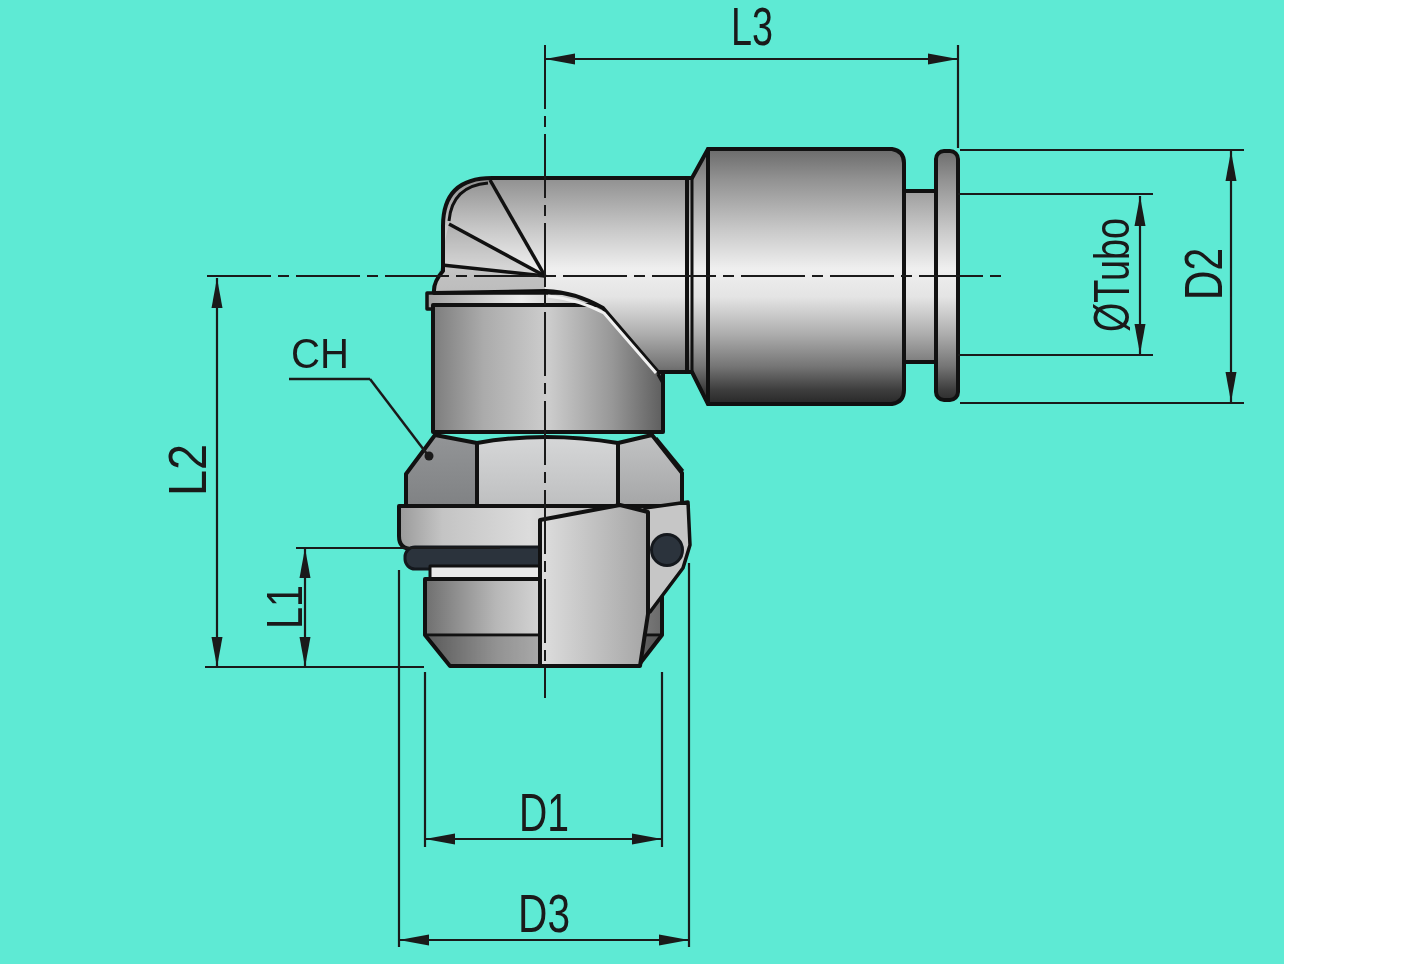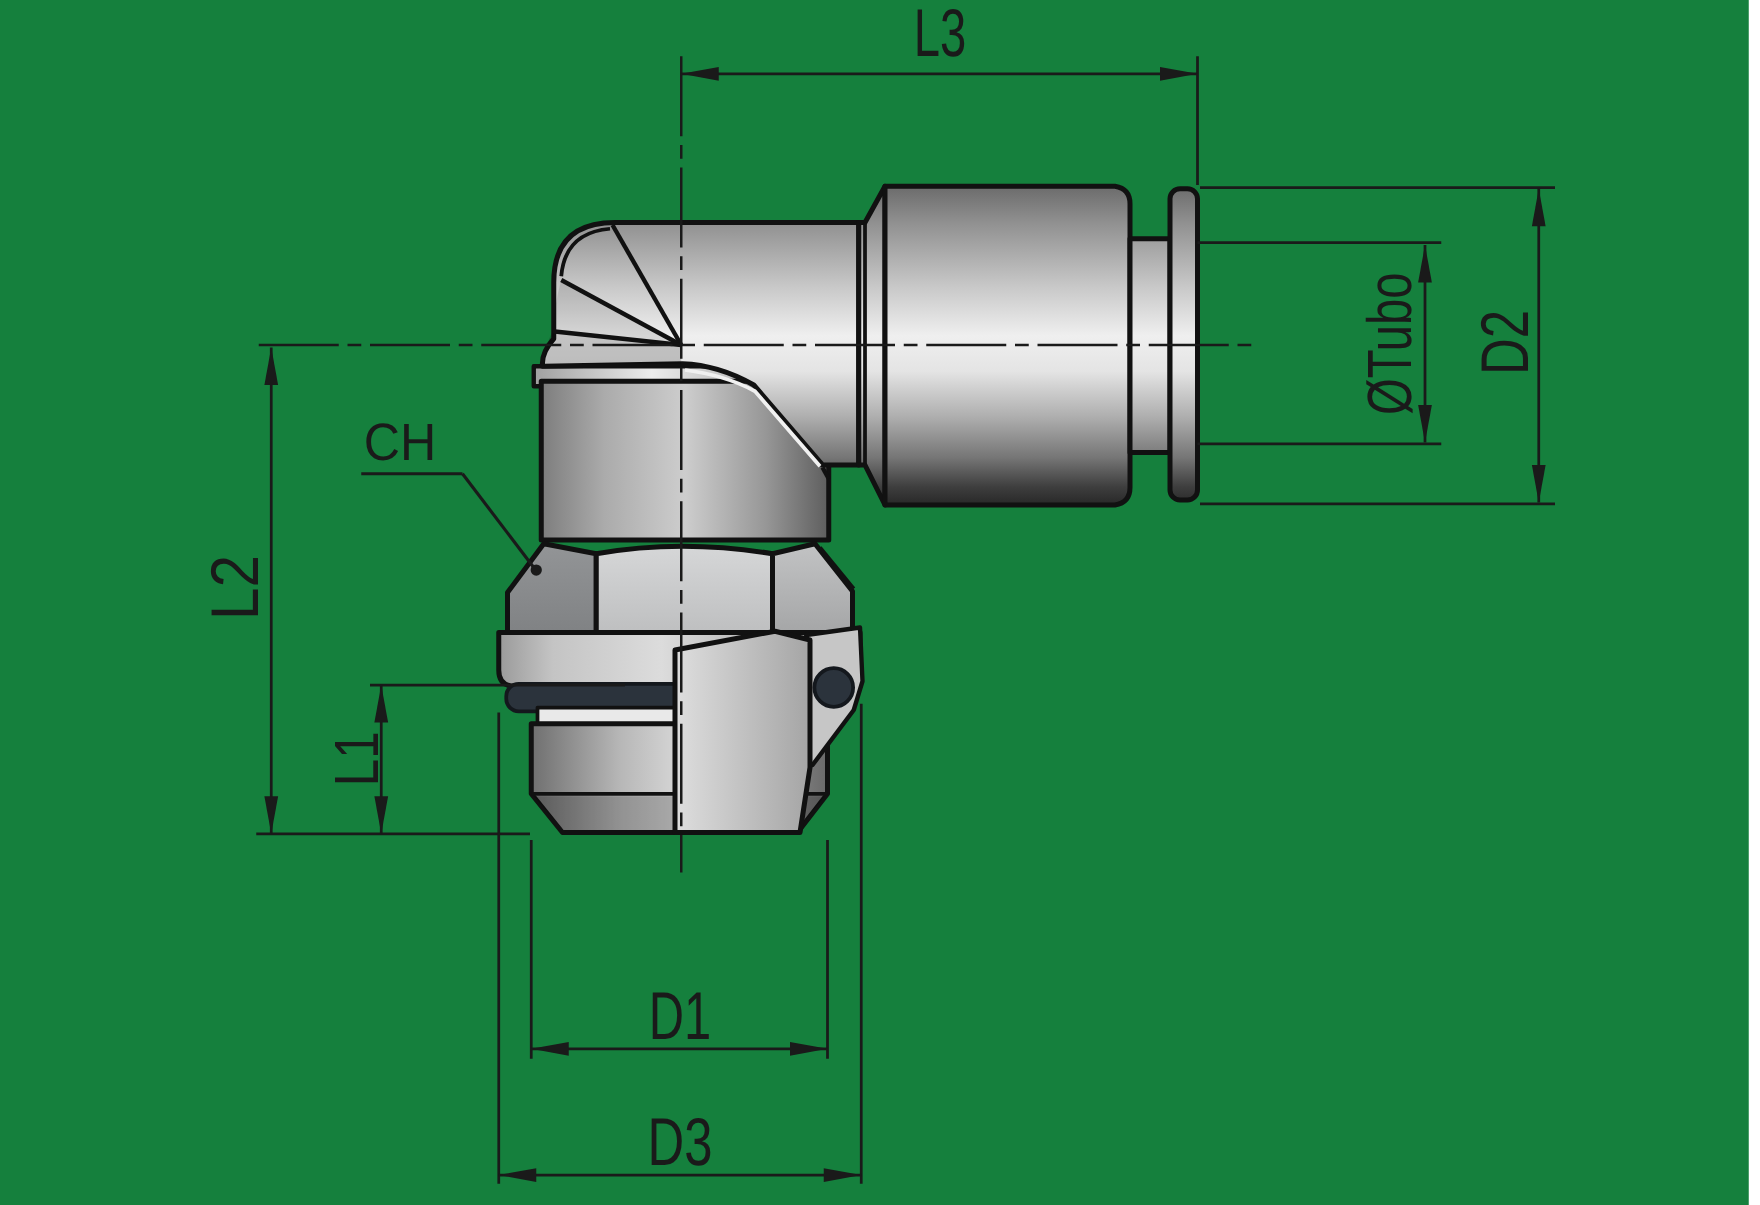--- a/index.html
+++ b/index.html
@@ -1,16 +1,16 @@
 <!DOCTYPE html>
 <html><head>
 <meta charset="utf-8">
 <style>
   html,body{margin:0;padding:0;background:#ffffff;width:1408px;height:964px;overflow:hidden;}
-  .stage{position:relative;width:1399px;height:964px;background:#15803d;}
+  .stage{position:relative;width:1284px;height:964px;background:#5eead4;}
   svg{display:block;}
   svg text{font-family:"Liberation Sans", sans-serif; fill:#1a1a1a;}
   .dimtxt{font-size:54px;}
   .dimtxt-sm{font-size:50px;}
   .chtxt{font-size:42px;}
 </style>
 </head>
 <body>
 
 <div class="stage">

